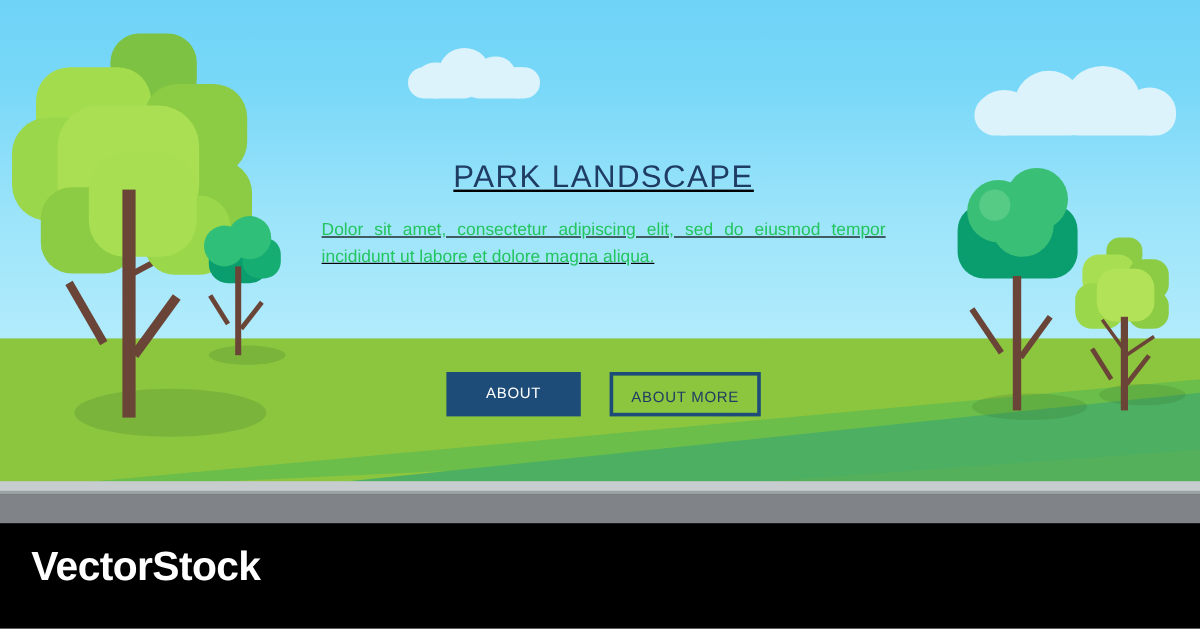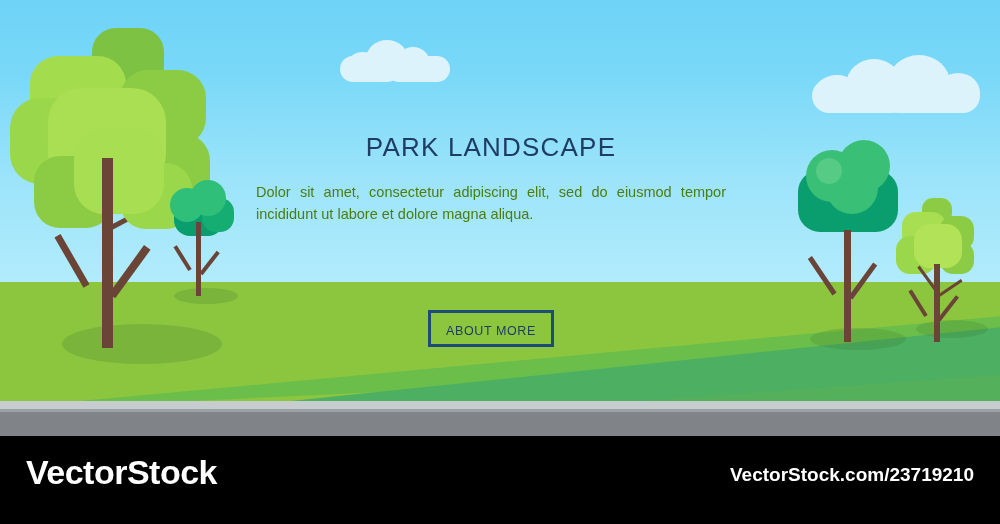--- a/index.html
+++ b/index.html
@@ -183,37 +183,38 @@
   #tree-right-small .f1 { left: 26px; top: 0px;  width: 30px; height: 26px; background: #8BCC44; border-radius: 11px; }
   #tree-right-small .f2 { left: 6px;  top: 14px; width: 44px; height: 36px; background: #A8DE51; border-radius: 14px; }
   #tree-right-small .f3 { left: 44px; top: 18px; width: 34px; height: 34px; background: #8BCC44; border-radius: 13px; }
   #tree-right-small .f4 { left: 0px;  top: 38px; width: 40px; height: 38px; background: #9BD74A; border-radius: 14px; }
   #tree-right-small .f5 { left: 44px; top: 44px; width: 34px; height: 32px; background: #8BCC44; border-radius: 13px; }
   #tree-right-small .f6 { left: 18px; top: 26px; width: 48px; height: 44px; background: #B2E258; border-radius: 16px; }
 
   
   .content {
     position: absolute;
-    left: 256px;
+    left: 268px;
     top: 132px;
     width: 470px;
     text-align: center;
+    text-decoration: underline;
   }
   .title {
     margin: 0;
     font-size: 26px;
     font-weight: normal;
     letter-spacing: 1.2px;
     color: #1F3C63;
   }
   .paragraph {
     margin: 18px 0 0 0;
     font-size: 14.5px;
     line-height: 1.52;
-    color: #4d7c0f;
+    color: #22c55e;
     text-align: justify;
     text-align-last: left;
   }
   .paragraph.p2 { margin-top: 21px; }
 
   .buttons {
     position: absolute;
     left: 0;
     top: 178px;
     width: 470px;
@@ -360,24 +361,24 @@
     </div>
 
     <div class="curb"></div>
     <div class="curb-shadow"></div>
     <div class="road"></div>
 
     <div class="content">
       <h1 class="title">PARK LANDSCAPE</h1>
       <p class="paragraph p1">Dolor sit amet, consectetur adipiscing elit, sed do eiusmod tempor incididunt ut labore et dolore magna aliqua.</p>
       <div class="buttons">
+        <div class="btn btn-primary">ABOUT</div>
         <div class="btn btn-outline">ABOUT MORE</div>
       </div>
     </div>
 
   </div>
 
   <div class="footer">
     <div class="brand">VectorStock</div>
-    <div class="url">VectorStock.com/23719210</div>
   </div>
 
 </div>
 
 </body></html>

